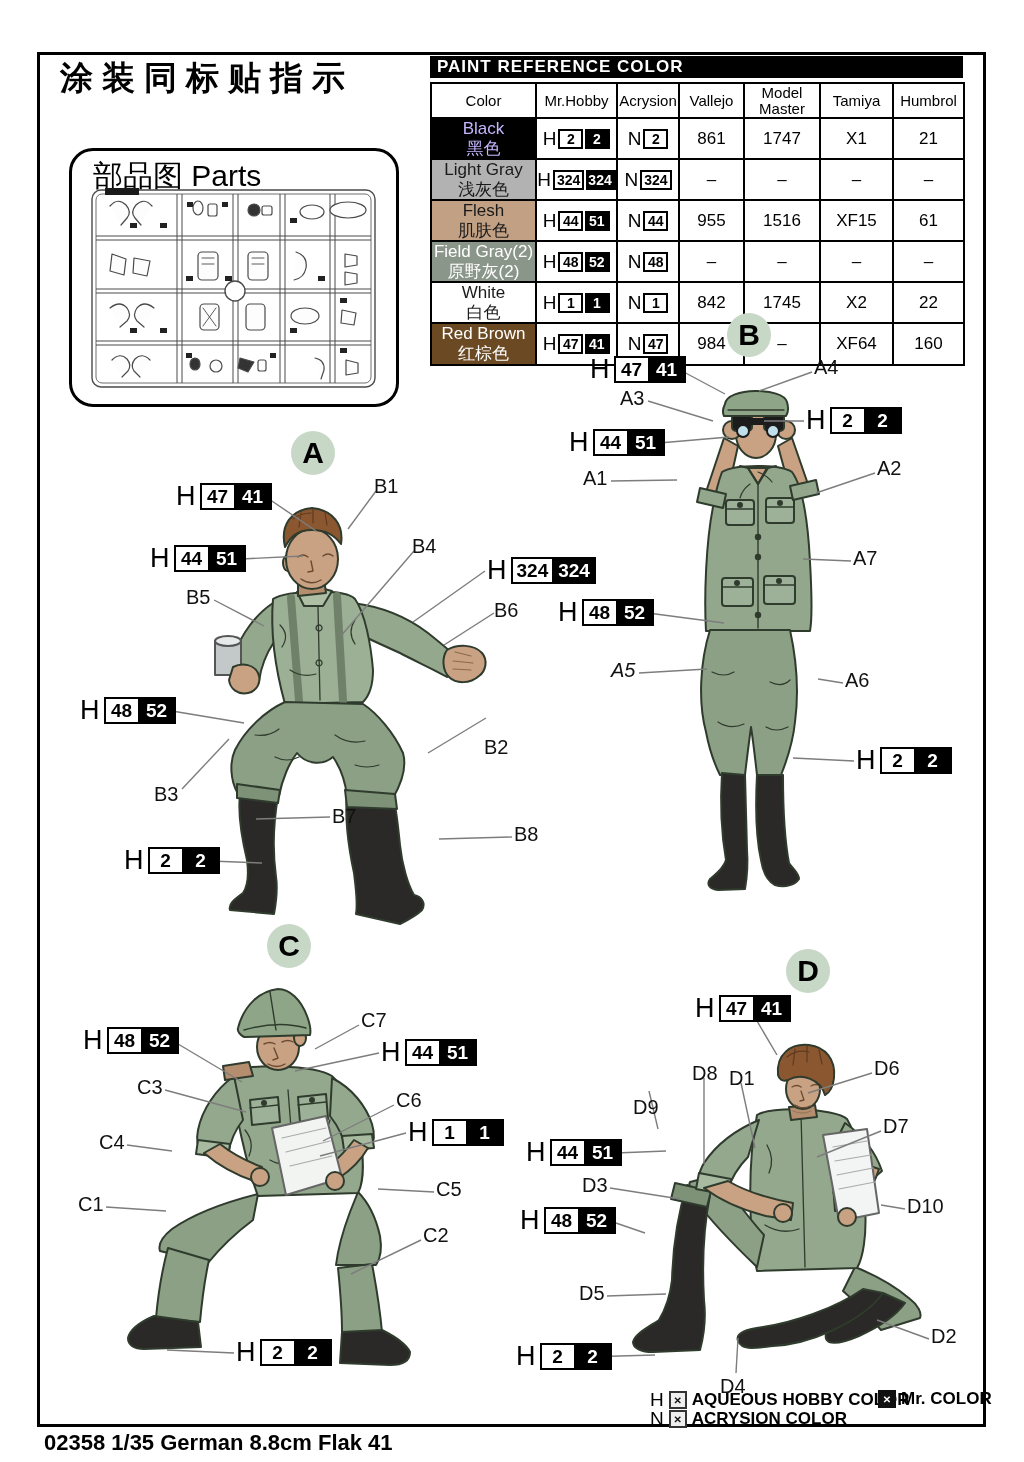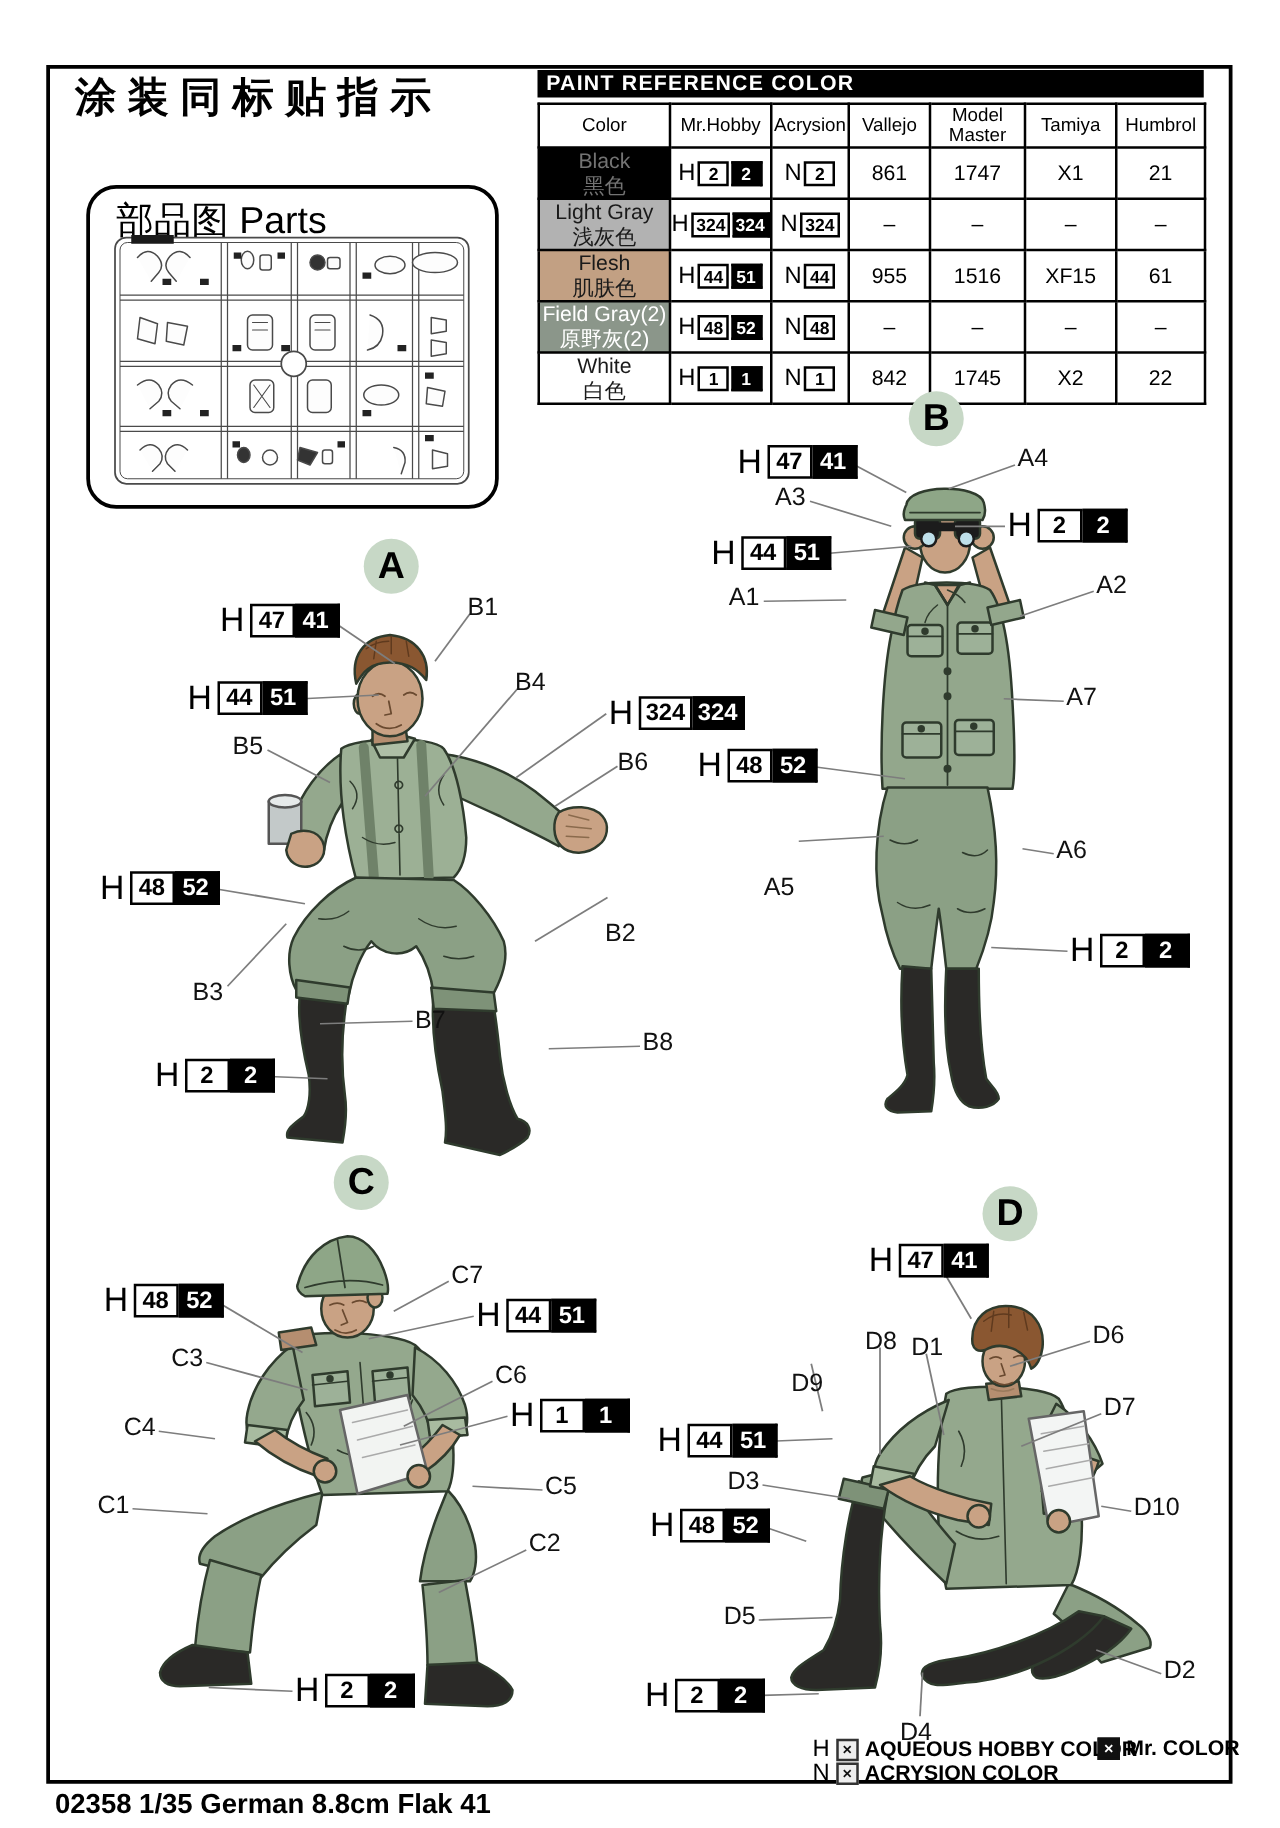--- a/index.html
+++ b/index.html
@@ -154,21 +154,21 @@
             <th>Mr.Hobby</th>
             <th>Acrysion</th>
             <th>Vallejo</th>
             <th>Model Master</th>
             <th>Tamiya</th>
             <th>Humbrol</th>
           </tr>
         </thead>
       <tbody id="ptable-body">
           <tr>
-            <td class="swatch" style="background: rgb(0, 0, 0); color: #737373;">
+            <td class="swatch" style="background: rgb(0, 0, 0); color: #c4b5fd;">
               <div>Black</div>
               <div>黑色</div>
             </td>
             <td>
               <div class="hobbycell">
                 <span class="hletter">H</span>
                 <span class="mbx mw">2</span>
                 <span class="mbx mb">2</span>
               </div>
             </td>
@@ -267,20 +267,43 @@
             <td>
               <div class="hobbycell">
                 <span class="hletter">N</span>
                 <span class="mbx mw">1</span>
               </div>
             </td>
             <td>842</td>
             <td>1745</td>
             <td>X2</td>
             <td>22</td>
+          </tr>
+          <tr>
+            <td class="swatch" style="background: rgb(107, 74, 35); color: rgb(255, 255, 255);">
+              <div>Red Brown</div>
+              <div>红棕色</div>
+            </td>
+            <td>
+              <div class="hobbycell">
+                <span class="hletter">H</span>
+                <span class="mbx mw">47</span>
+                <span class="mbx mb">41</span>
+              </div>
+            </td>
+            <td>
+              <div class="hobbycell">
+                <span class="hletter">N</span>
+                <span class="mbx mw">47</span>
+              </div>
+            </td>
+            <td>984</td>
+            <td>–</td>
+            <td>XF64</td>
+            <td>160</td>
           </tr>
         </tbody>
     </table>
   </div>
 
   <svg class="figsvg" style="left:185px;top:495px" width="330" height="445" viewBox="0 0 330 445">
     <g stroke="#2f3b2d" stroke-width="2" stroke-linejoin="round" stroke-linecap="round">
       <path d="M168,108 C200,112 226,125 243,138 C258,150 268,158 272,163 L262,182 C248,174 230,166 215,158 C195,149 175,140 164,134 Z" fill="#94a88d"></path>
       <path d="M262,155 C272,149 289,149 297,158 C303,165 301,176 294,181 C285,189 271,189 264,182 C257,175 257,162 262,155 Z" fill="#c9a284"></path>
       <path d="M270,157 l16,4 M268,166 l20,2 M268,174 l18,1" fill="none" stroke="#8a6a4c" stroke-width="1.2"></path>
@@ -553,21 +576,21 @@
     <div class="plabel" style="left: 583px; top: 467px;">A1</div>
     <div class="plabel" style="left: 877px; top: 457px;">A2</div>
     <div class="plabel" style="left: 853px; top: 547px;">A7</div>
     <div class="chip" style="left: 558px; top: 599px;">
       <span class="h">H</span>
       <span style="display: inline-flex;">
         <span class="cbx cw">48</span>
         <span class="cbx cb">52</span>
       </span>
     </div>
-    <div class="plabel" style="left: 611px; top: 699px;">A5</div>
+    <div class="plabel" style="left: 611px; top: 659px; font-style: italic;">A5</div>
     <div class="plabel" style="left: 845px; top: 669px;">A6</div>
     <div class="chip" style="left: 856px; top: 747px;">
       <span class="h">H</span>
       <span style="display: inline-flex;">
         <span class="cbx cw">2</span>
         <span class="cbx cb">2</span>
       </span>
     </div>
     <div class="figlabel" style="left: 267px; top: 924px;">C</div>
     <div class="chip" style="left: 83px; top: 1027px;">

